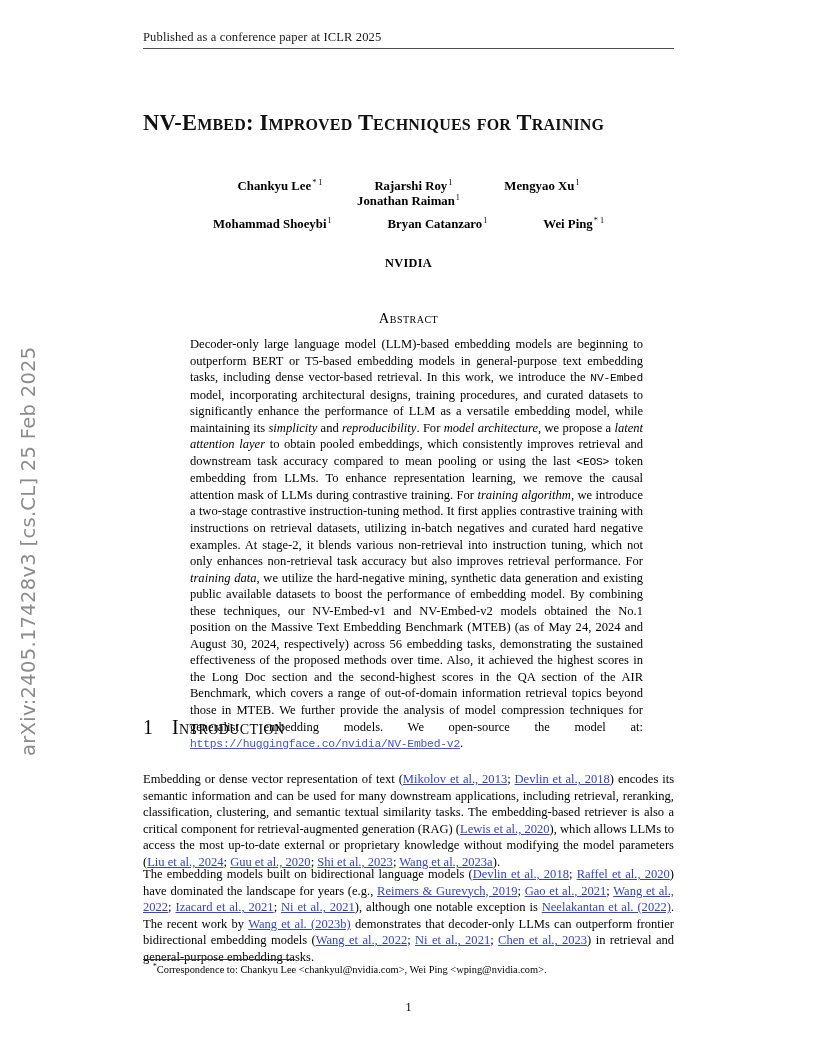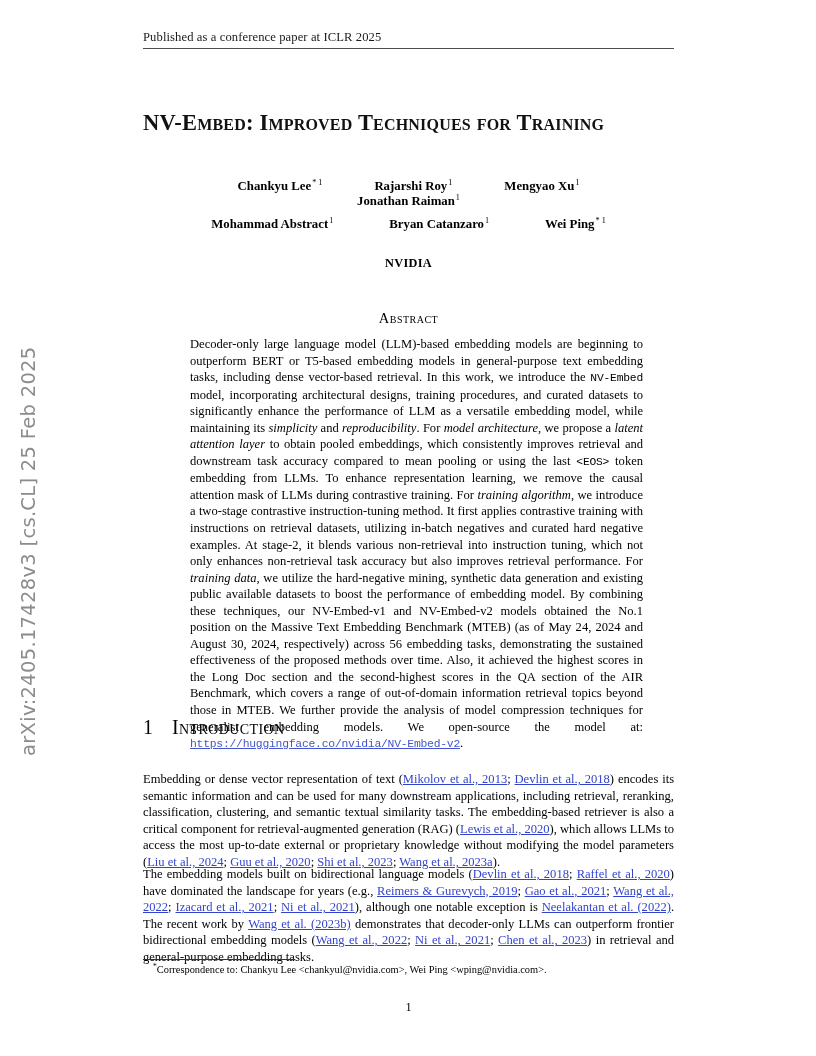--- a/index.html
+++ b/index.html
@@ -217,21 +217,21 @@
 
   <h1 class="title">
     <span>NV-Embed: Improved Techniques for Training</span><br>
   </h1>
 
   <div class="authors row1">
     <span class="auth"><span>Chankyu Lee</span><sup>* 1</sup></span><span class="auth"><span>Rajarshi Roy</span><sup>1</sup></span><span class="auth"><span>Mengyao Xu</span><sup>1</sup></span><span class="auth"><span>Jonathan Raiman</span><sup>1</sup></span>
   </div>
 
   <div class="authors row2">
-    <span class="auth"><span>Mohammad Abstract</span><sup>1</sup></span><span class="auth"><span>Bryan Catanzaro</span><sup>1</sup></span><span class="auth"><span>Wei Ping</span><sup>* 1</sup></span>
+    <span class="auth"><span>Mohammad Shoeybi</span><sup>1</sup></span><span class="auth"><span>Bryan Catanzaro</span><sup>1</sup></span><span class="auth"><span>Wei Ping</span><sup>* 1</sup></span>
   </div>
 
   <div class="affil">NVIDIA</div>
 
   <div class="abstract-head">Abstract</div>
   <div class="abstract-body"><span>Decoder-only large language model (LLM)-based embedding models are beginning to outperform BERT or T5-based embedding models in general-purpose text embedding tasks, including dense vector-based retrieval. In this work, we introduce the </span><span class="mono">NV-Embed</span><span> model, incorporating architectural designs, training procedures, and curated datasets to significantly enhance the performance of LLM as a versatile embedding model, while maintaining its </span><span class="it">simplicity</span><span> and </span><span class="it">reproducibility</span><span>. For </span><span class="it">model architecture</span><span>, we propose a </span><span class="it">latent attention layer</span><span> to obtain pooled embeddings, which consistently improves retrieval and downstream task accuracy compared to mean pooling or using the last </span><span class="mono">&lt;EOS&gt;</span><span> token embedding from LLMs. To enhance representation learning, we remove the causal attention mask of LLMs during contrastive training. For </span><span class="it">training algorithm</span><span>, we introduce a two-stage contrastive instruction-tuning method. It first applies contrastive training with instructions on retrieval datasets, utilizing in-batch negatives and curated hard negative examples. At stage-2, it blends various non-retrieval into instruction tuning, which not only enhances non-retrieval task accuracy but also improves retrieval performance. For </span><span class="it">training data</span><span>, we utilize the hard-negative mining, synthetic data generation and existing public available datasets to boost the performance of embedding model. By combining these techniques, our NV-Embed-v1 and NV-Embed-v2 models obtained the No.1 position on the Massive Text Embedding Benchmark (MTEB) (as of May 24, 2024 and August 30, 2024, respectively) across 56 embedding tasks, demonstrating the sustained effectiveness of the proposed methods over time. Also, it achieved the highest scores in the Long Doc section and the second-highest scores in the QA section of the AIR Benchmark, which covers a range of out-of-domain information retrieval topics beyond those in MTEB. We further provide the analysis of model compression techniques for generalist embedding models. We open-source the model at: </span><a class="url" href="#">https://huggingface.co/nvidia/NV-Embed-v2</a><span>.</span></div>
 
   <div class="sec-head"><span class="sec-num">1</span><span>Introduction</span></div>
 
   <div class="body-para p1"><span>Embedding or dense vector representation of text (</span><a class="cite" href="#">Mikolov et al., 2013</a><span>; </span><a class="cite" href="#">Devlin et al., 2018</a><span>) encodes its semantic information and can be used for many downstream applications, including retrieval, reranking, classification, clustering, and semantic textual similarity tasks. The embedding-based retriever is also a critical component for retrieval-augmented generation (RAG) (</span><a class="cite" href="#">Lewis et al., 2020</a><span>), which allows LLMs to access the most up-to-date external or proprietary knowledge without modifying the model parameters (</span><a class="cite" href="#">Liu et al., 2024</a><span>; </span><a class="cite" href="#">Guu et al., 2020</a><span>; </span><a class="cite" href="#">Shi et al., 2023</a><span>; </span><a class="cite" href="#">Wang et al., 2023a</a><span>).</span></div>

